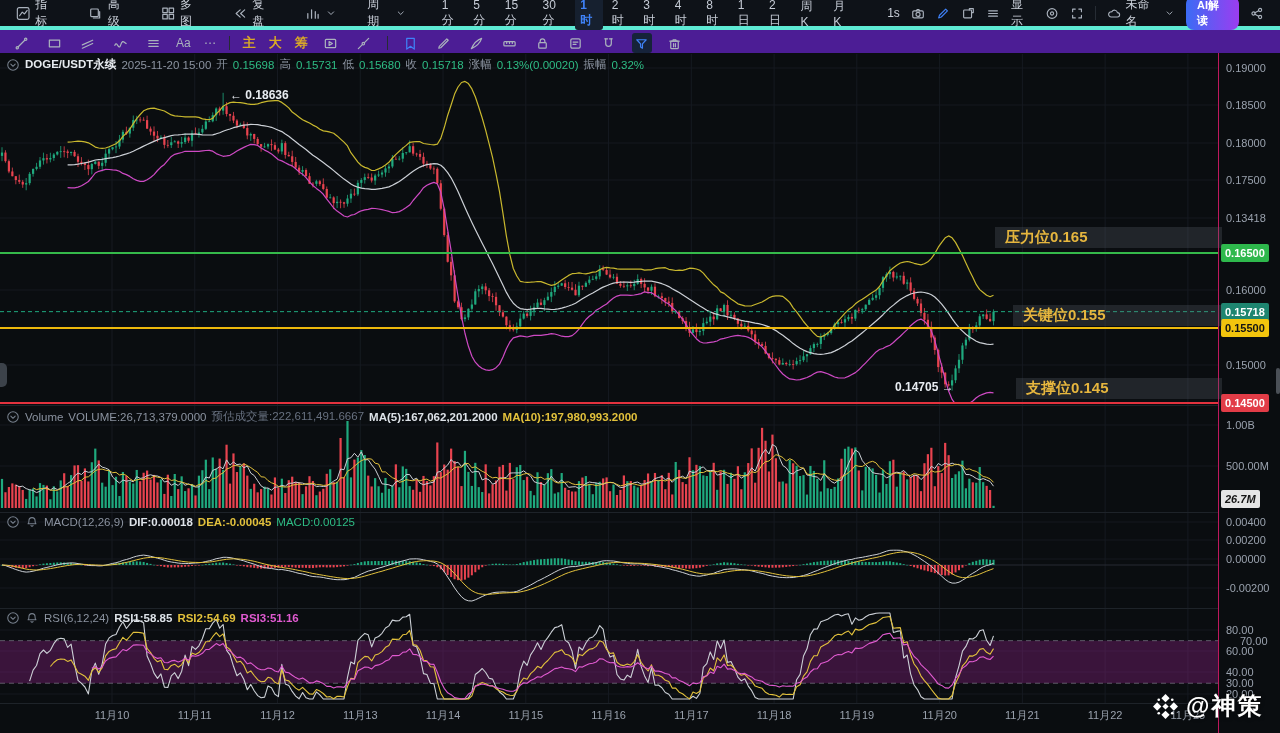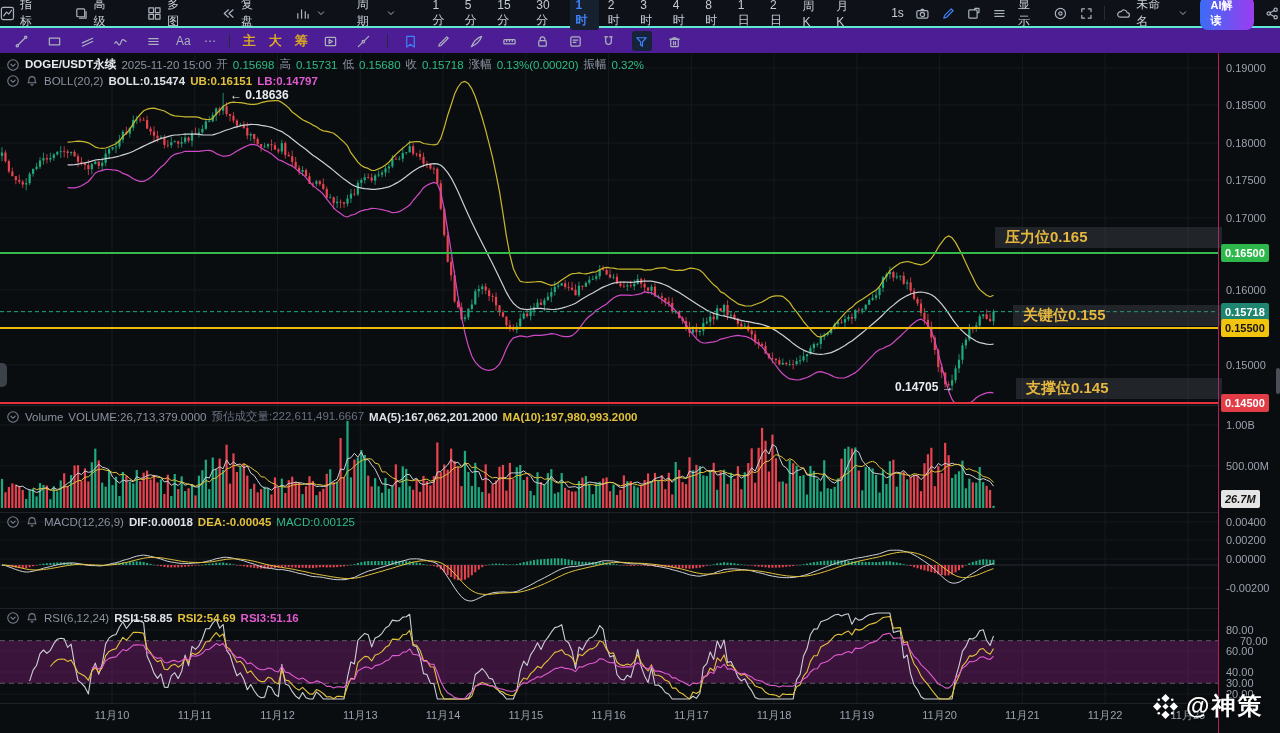--- a/index.html
+++ b/index.html
@@ -1,20 +1,20 @@
 <!DOCTYPE html>
 <html><head>
 <meta charset="utf-8">
 <style>
   html,body{margin:0;padding:0;background:#06080a;}
   .app{position:relative;width:1280px;height:733px;overflow:hidden;background:#0a0d10;
        font-family:"Liberation Sans","DejaVu Sans",sans-serif;color:#ccd2da;}
   
-  .tb1{height:26px;display:flex;align-items:center;background:#0e1218;border-bottom:2px solid #5eead4;
-       padding:0 0;gap:30px;font-size:12px;color:#c9cfd8;}
+  .tb1{height:26px;display:flex;align-items:center;background:#0e1218;border-bottom:4px solid #5eead4;
+       padding:0 16px;gap:30px;font-size:12px;color:#c9cfd8;}
   .mbtn{display:flex;align-items:center;gap:5px;cursor:pointer;}
   .tfbox{display:flex;align-items:center;gap:4px;}
   .tf{padding:1px 5px;color:#c6ccd6;cursor:pointer;}
   .tf.sel{color:#3f82f7;background:#16202f;border-radius:3px;font-weight:700;}
   .tbright{margin-left:auto;display:flex;align-items:center;gap:11px;}
   .ic{width:15px;height:15px;stroke:#aab2bd;fill:none;stroke-width:1.3;stroke-linecap:round;stroke-linejoin:round;}
   .ic.blue{stroke:#3f82f7;}
   .ic.sm{width:12px;height:12px;}
   .vsep{width:1px;height:14px;background:#262c34;}
   .ai{background:linear-gradient(90deg,#3b6cf5,#9b3df0);color:#fff;font-size:11px;font-weight:700;
@@ -1616,32 +1616,20 @@
         <span class="g">0.15731</span>
       <span>低</span>
         <span class="g">0.15680</span>
       <span>收</span>
         <span class="g">0.15718</span>
       <span>涨幅</span>
         <span class="g">0.13%(0.00020)</span>
       <span>振幅</span>
         <span class="g">0.32%</span>
     </div>
-    <div class="leg" style="top:21px">
-      <svg class="lic">
-          <use href="#sy-chevcircle"></use>
-        </svg>
-      <svg class="lic">
-          <use href="#sy-bell"></use>
-        </svg>
-      <span>BOLL(20,2)</span>
-      <span class="wb">BOLL:0.15474</span>
-      <span class="y">UB:0.16151</span>
-      <span class="m">LB:0.14797</span>
-    </div>
     <div class="leg" style="top:356px">
       <svg class="lic">
           <use href="#sy-chevcircle"></use>
         </svg>
       <span>Volume</span>
       <span>VOLUME:26,713,379.0000</span>
       <span class="dim">预估成交量:222,611,491.6667</span>
       <span class="wb">MA(5):167,062,201.2000</span>
       <span class="y">MA(10):197,980,993.2000</span>
     </div>
@@ -1674,21 +1662,21 @@
     <div class="lvl-label" style="left:1013px;top:252px;width:209px">关键位0.155</div>
     <div class="lvl-label" style="left:1016px;top:325px;width:206px">支撑位0.145</div>
     <div class="pt-label" style="left:230px;top:35px">← 0.18636</div>
     <div class="pt-label" style="left:895px;top:327px">0.14705 →</div>
 
     <div class="axis">
         <div class="tick" style="top: 15px;">0.19000</div>
         <div class="tick" style="top: 52px;">0.18500</div>
         <div class="tick" style="top: 90px;">0.18000</div>
         <div class="tick" style="top: 127px;">0.17500</div>
-        <div class="tick" style="top: 165px;">0.17000</div>
+        <div class="tick" style="top: 165px;">0.13418</div>
         <div class="tick" style="top: 237px;">0.16000</div>
         <div class="tick" style="top: 312px;">0.15000</div>
         <div class="badge" style="top: 200px; background: rgb(46, 184, 76); color: rgb(255, 255, 255);">0.16500</div>
         <div class="badge" style="top: 259px; background: rgb(30, 133, 112); color: rgb(255, 255, 255);">0.15718</div>
         <div class="badge" style="top: 275px; background: rgb(242, 196, 13); color: rgb(20, 20, 20);">0.15500</div>
         <div class="badge" style="top: 350px; background: rgb(226, 60, 71); color: rgb(255, 255, 255);">0.14500</div>
         <div class="tick" style="top: 372px;">1.00B</div>
         <div class="tick" style="top: 413px;">500.00M</div>
         <div class="badge" style="top: 446px; background: #e5e5e5; color: rgb(20, 20, 20); font-style: italic;">26.7M</div>
         <div class="tick" style="top: 469px;">0.00400</div>

